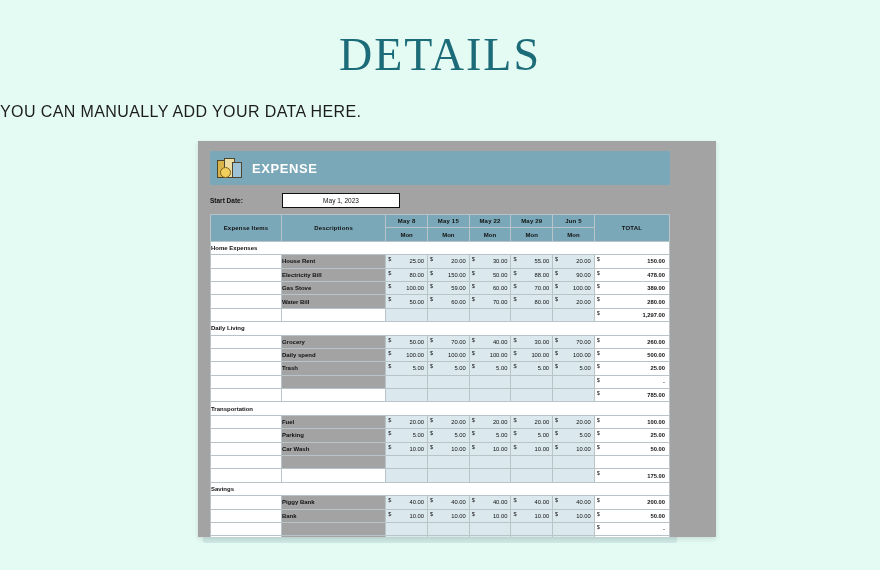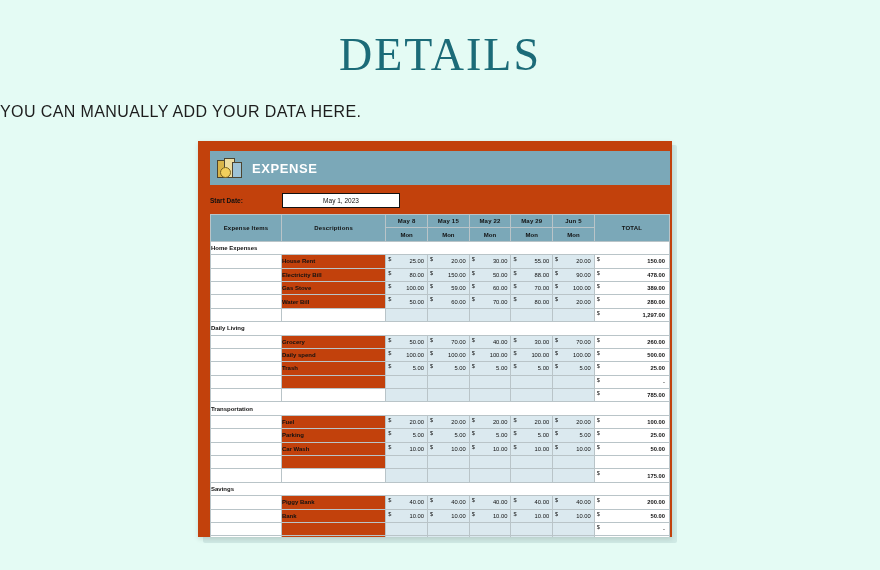--- a/index.html
+++ b/index.html
@@ -45,23 +45,23 @@
     top: 145px;
     width: 474px;
     height: 398px;
     background: #cfe9e4;
     border-radius: 2px;
   }
   .sheet {
     position: absolute;
     left: 198px;
     top: 141px;
-    width: 474px;
+    width: 518px;
     height: 396px;
-    background: #c2410c;
+    background: #a3a3a3;
     box-shadow: 0 2px 5px rgba(0,0,0,0.12);
     overflow: hidden;
   }
   .sheet-inner {
     position: absolute;
     left: 12px;
     top: 10px;
     width: 460px;
   }
   

